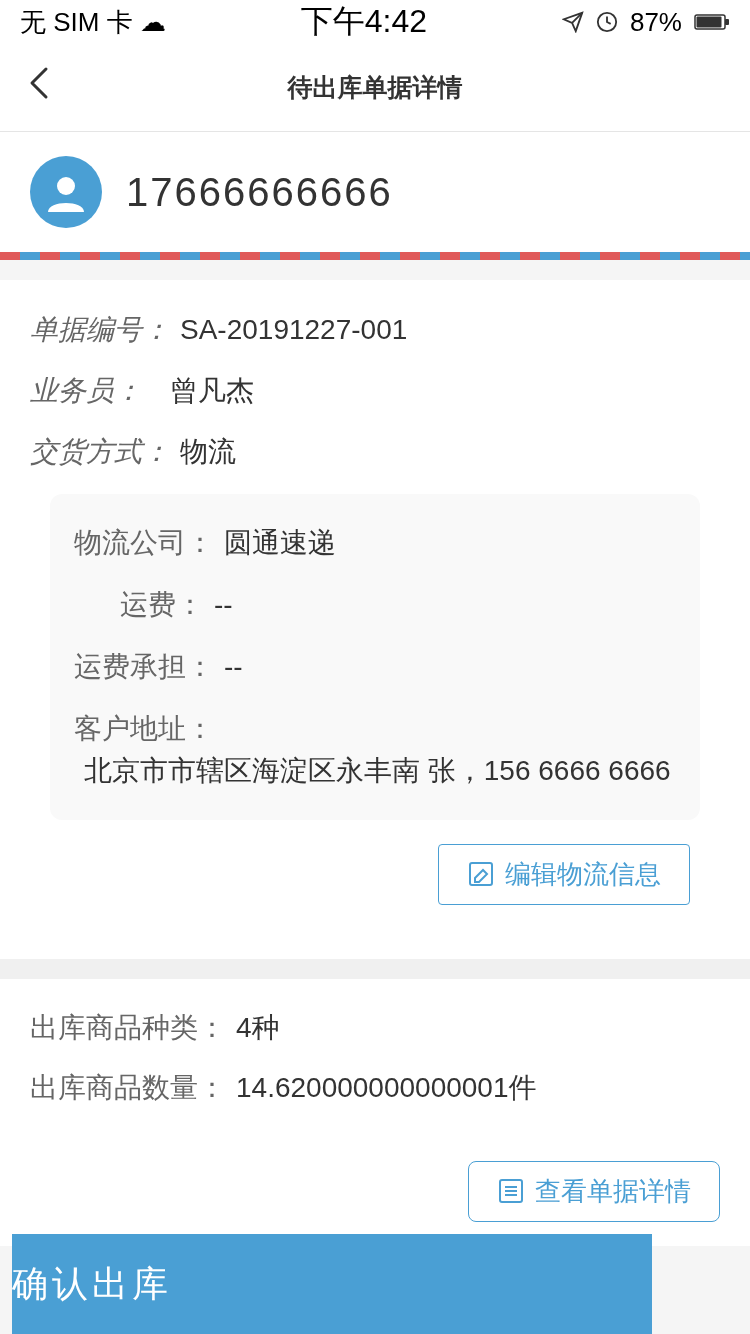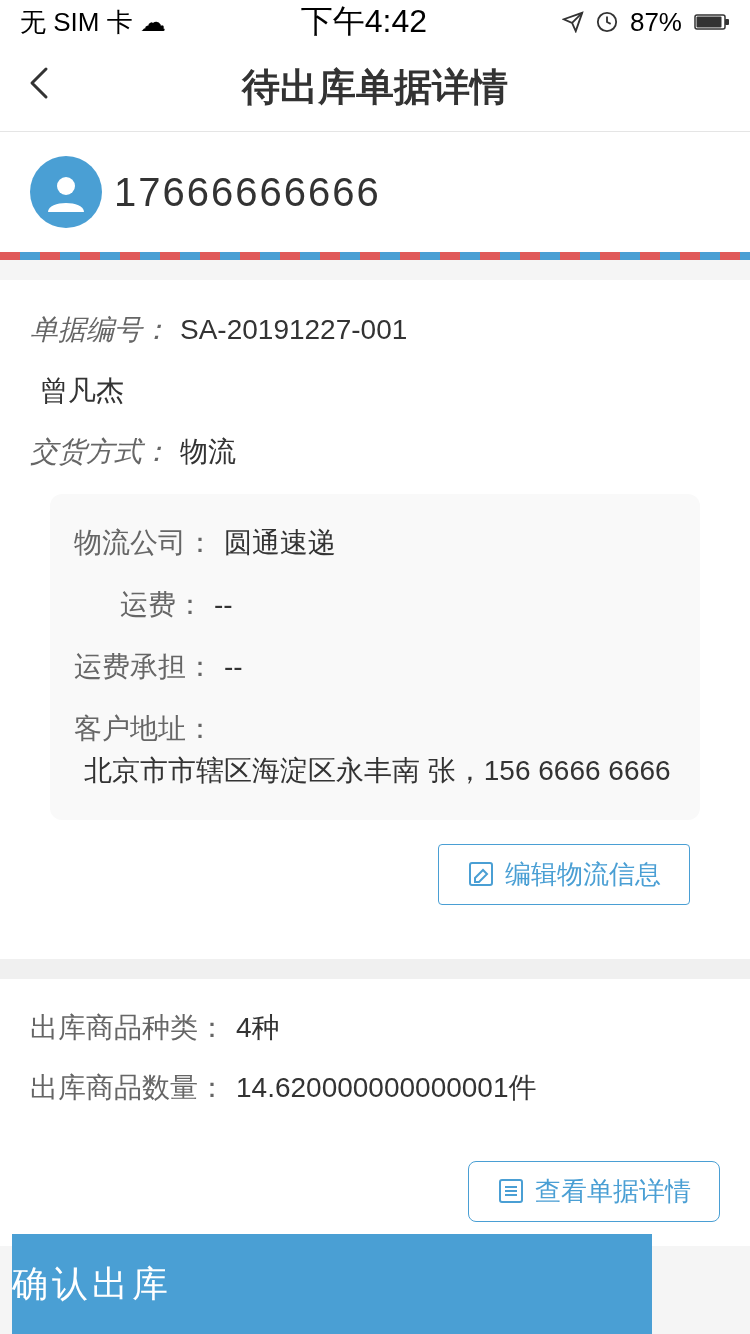--- a/index.html
+++ b/index.html
@@ -56,32 +56,32 @@
       border-bottom: 1px solid #e5e5e5;
     }
     .nav-back {
       position: absolute;
       left: 28px;
       font-size: 36px;
       color: #333;
       cursor: pointer;
     }
     .nav-title {
-      font-size: 38px;
+      font-size: 25px;
       font-weight: 600;
       color: #333;
     }
 
     
     .customer-section {
       background: #fff;
       padding: 24px 30px;
       display: flex;
       align-items: center;
-      gap: 12px;
+      gap: 24px;
       margin-top: 0;
     }
     .customer-avatar {
       width: 72px;
       height: 72px;
       border-radius: 50%;
       background: #4a9fd4;
       display: flex;
       align-items: center;
       justify-content: center;
@@ -333,20 +333,21 @@
   </div>
 
   <div class="dashed-divider"></div>
 
   <div class="info-section">
     <div class="info-row">
       <span class="info-label">单据编号：</span>
       <span class="info-value">SA-20191227-001</span>
     </div>
     <div class="info-row">
+      <span class="info-label">业务员：</span>
       <span class="info-value">曾凡杰</span>
     </div>
     <div class="info-row">
       <span class="info-label">交货方式：</span>
       <span class="info-value">物流</span>
     </div>
 
     <div class="logistics-card">
       <div class="logistics-row">
         <span class="logistics-label">物流公司：</span>

